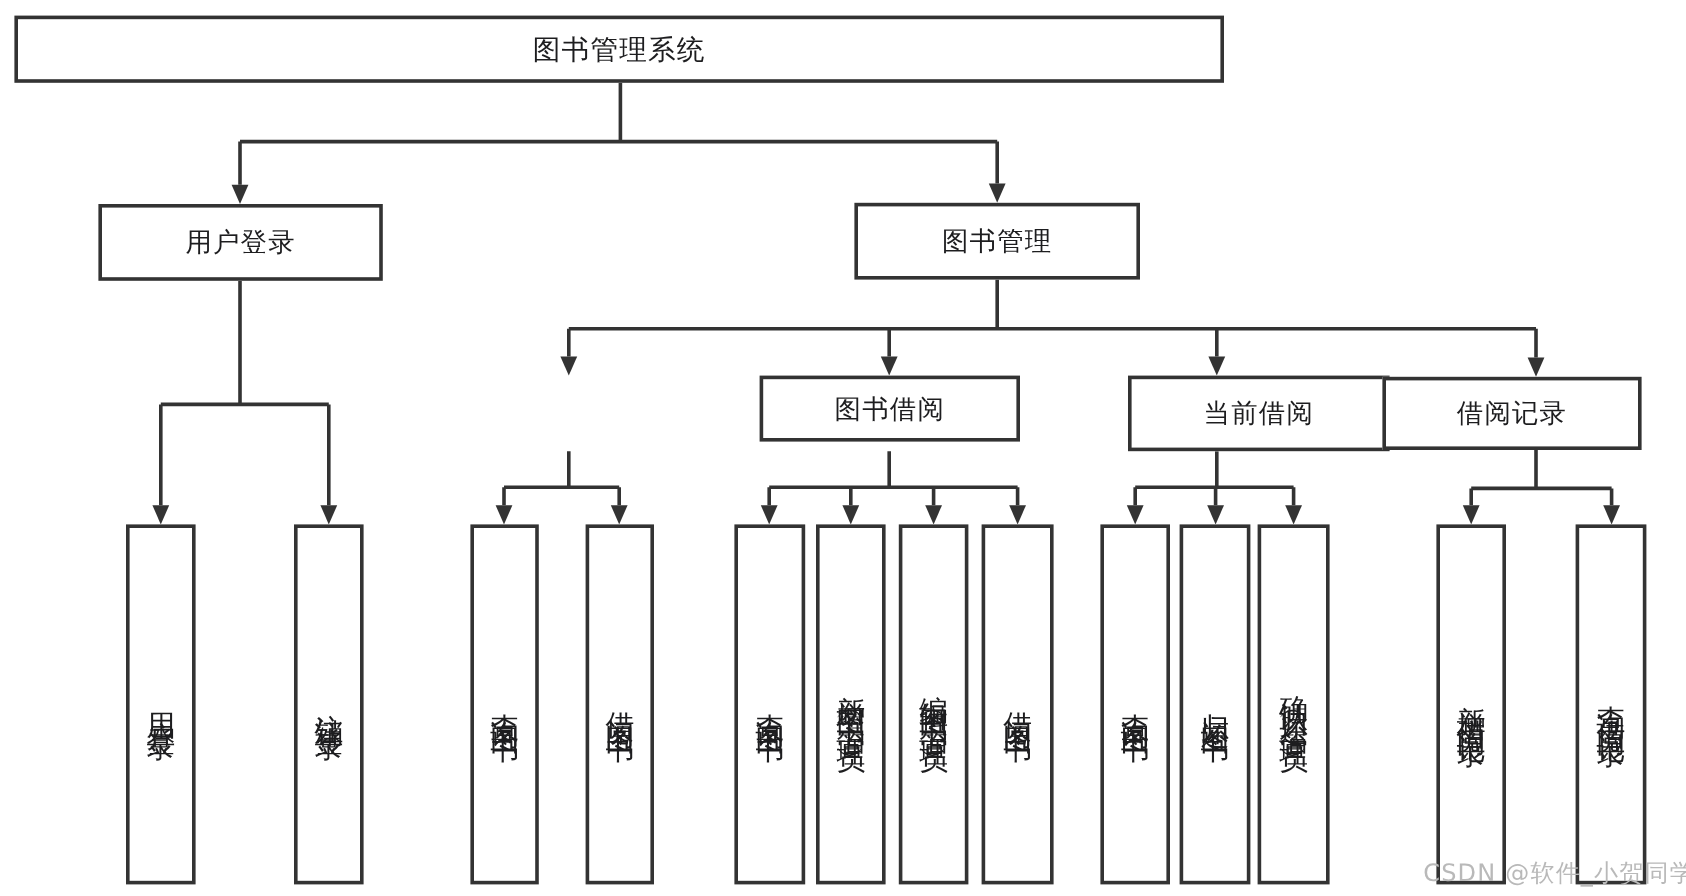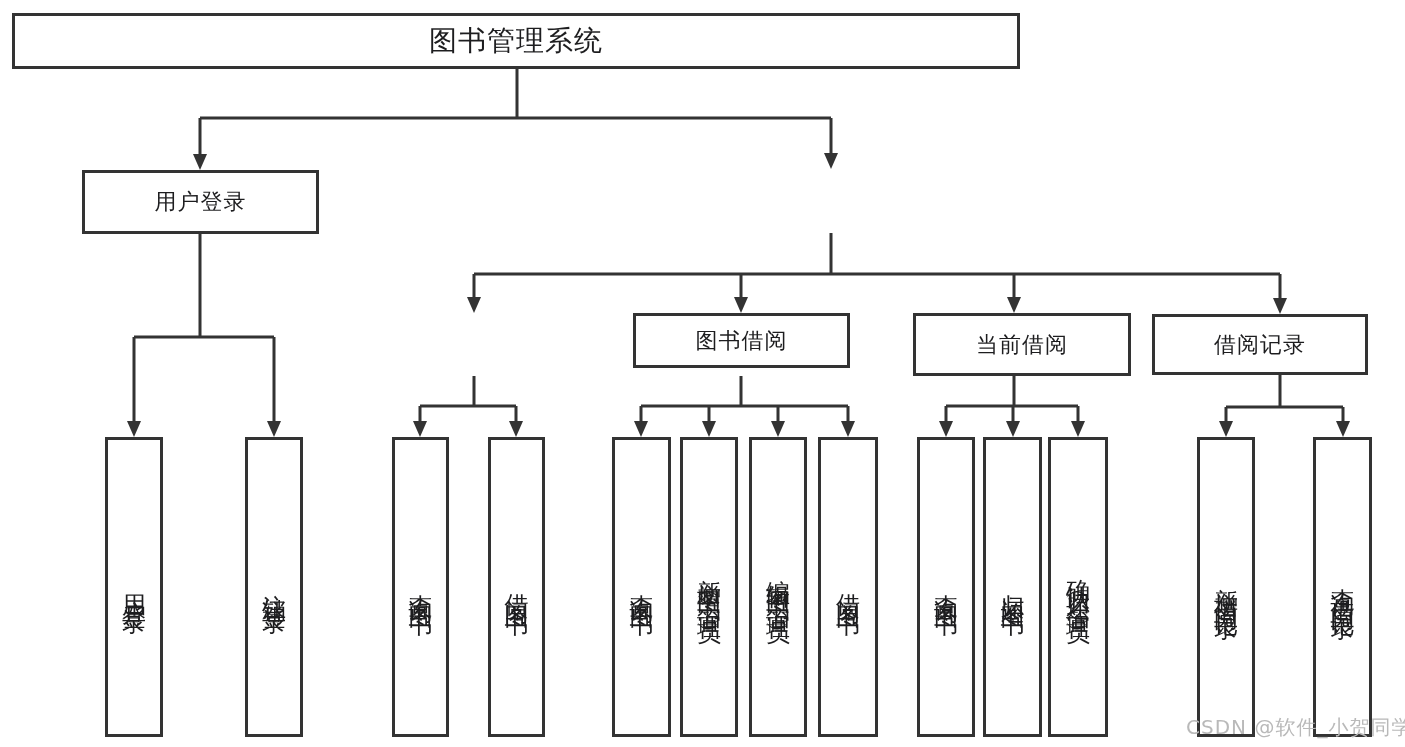--- a/index.html
+++ b/index.html
@@ -8,21 +8,21 @@
     font-family:"DejaVu Sans","Liberation Sans",sans-serif;overflow:hidden;
   }
   .diagram{position:absolute;left:0;top:0;width:1405px;height:747px;}
   .wires{position:absolute;left:0;top:0;z-index:1;}
   .box{
     position:absolute;background:#ffffff;border:3px solid #333333;
     box-sizing:border-box;display:flex;align-items:center;justify-content:center;
     color:#1d1d1f;z-index:2;
   }
   .h{font-size:22px;letter-spacing:1px;white-space:nowrap;}
-  .root{font-size:28px;text-align:center;}
+  .root{font-size:23px;text-align:center;}
   .v .vt{
     writing-mode:vertical-rl;text-orientation:mixed;
     font-size:24px;line-height:1;letter-spacing:6px;white-space:nowrap;
   }
   .watermark{
     position:absolute;left:1186px;top:714px;z-index:3;
     font-size:20px;color:#b9b9b9;letter-spacing:1px;white-space:nowrap;
   }
 </style>
 </head>
@@ -70,25 +70,28 @@
     </g>
   </svg>
 
   <div class="box h root" style="left:12px;top:13px;width:1008px;height:56px">
     <span>图书管理系统</span>
   </div>
 
   <div class="box h" style="left:82px;top:170px;width:237px;height:64px">
     <span>用户登录</span>
   </div>
+  <div class="box h" style="left:712px;top:169px;width:238px;height:64px">
+    <span>图书管理</span>
+  </div>
 
   <div class="box h" style="left:633px;top:313px;width:217px;height:55px">
     <span>图书借阅</span>
   </div>
-  <div class="box h" style="left:913px;top:313px;width:218px;height:63px">
+  <div class="box h" style="left:940px;top:313px;width:218px;height:63px">
     <span>当前借阅</span>
   </div>
   <div class="box h" style="left:1152px;top:314px;width:216px;height:61px">
     <span>借阅记录</span>
   </div>
 
   <div class="box v" style="left:105px;top:437px;width:58px;height:300px">
     <span class="vt">用户登录</span>
   </div>
   <div class="box v" style="left:245px;top:437px;width:58px;height:300px">

